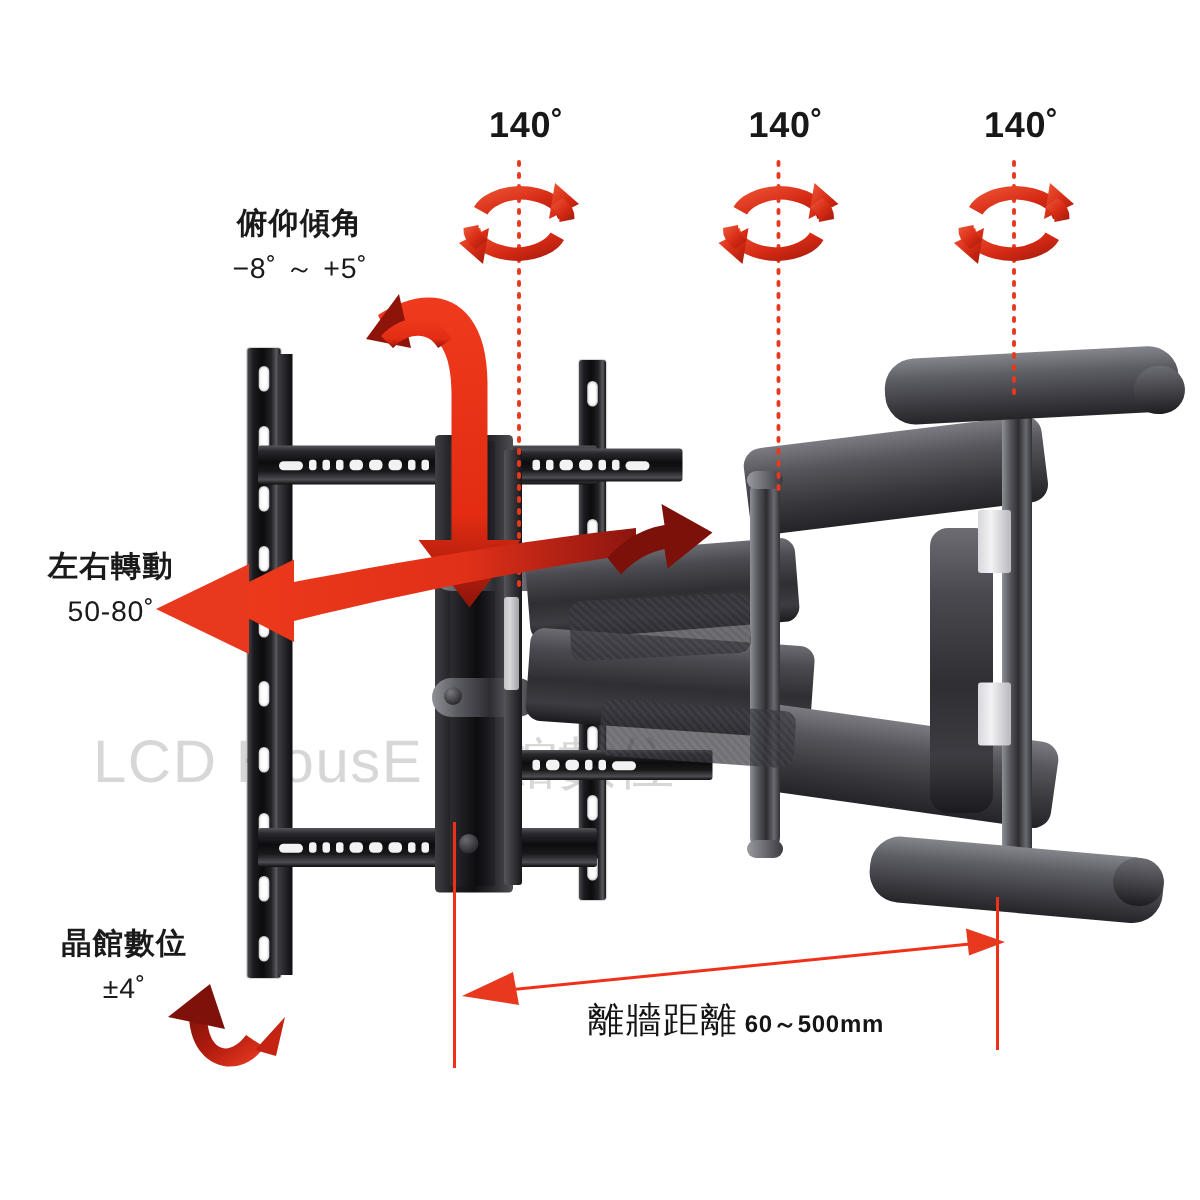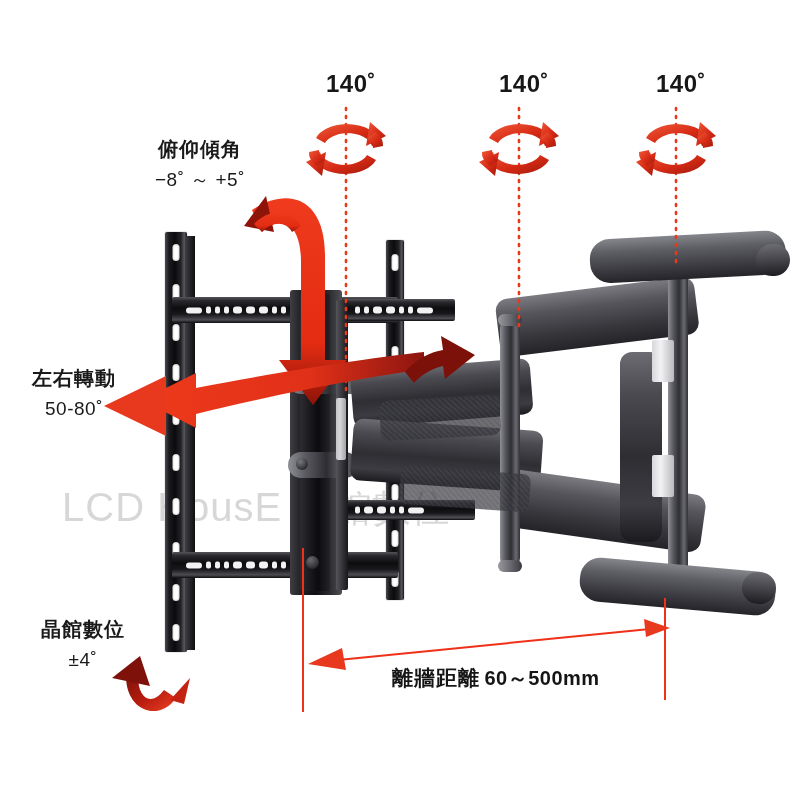--- a/index.html
+++ b/index.html
@@ -45,24 +45,24 @@
     color:#181818;
     letter-spacing:0.5px;
     white-space:nowrap;
   }
   .dist-label{
     position:absolute;
     white-space:nowrap;
     color:#151515;
   }
   .dist-label .cn{
-    font-size:21px;font-weight:bold;letter-spacing:1px;margin-top:48px;
+    font-size:24px;font-weight:normal;letter-spacing:1px;margin-top:48px;
   }
   .dist-label .num{
-    font-size:20px;font-weight:bold;letter-spacing:0.5px;
+    font-size:16px;font-weight:bold;letter-spacing:0.5px;
   }
 
   
   .watermark{
     position:absolute;
     font-size:40px;
     color:#c9c9c9;
     opacity:.72;
     letter-spacing:1px;
     white-space:nowrap;

